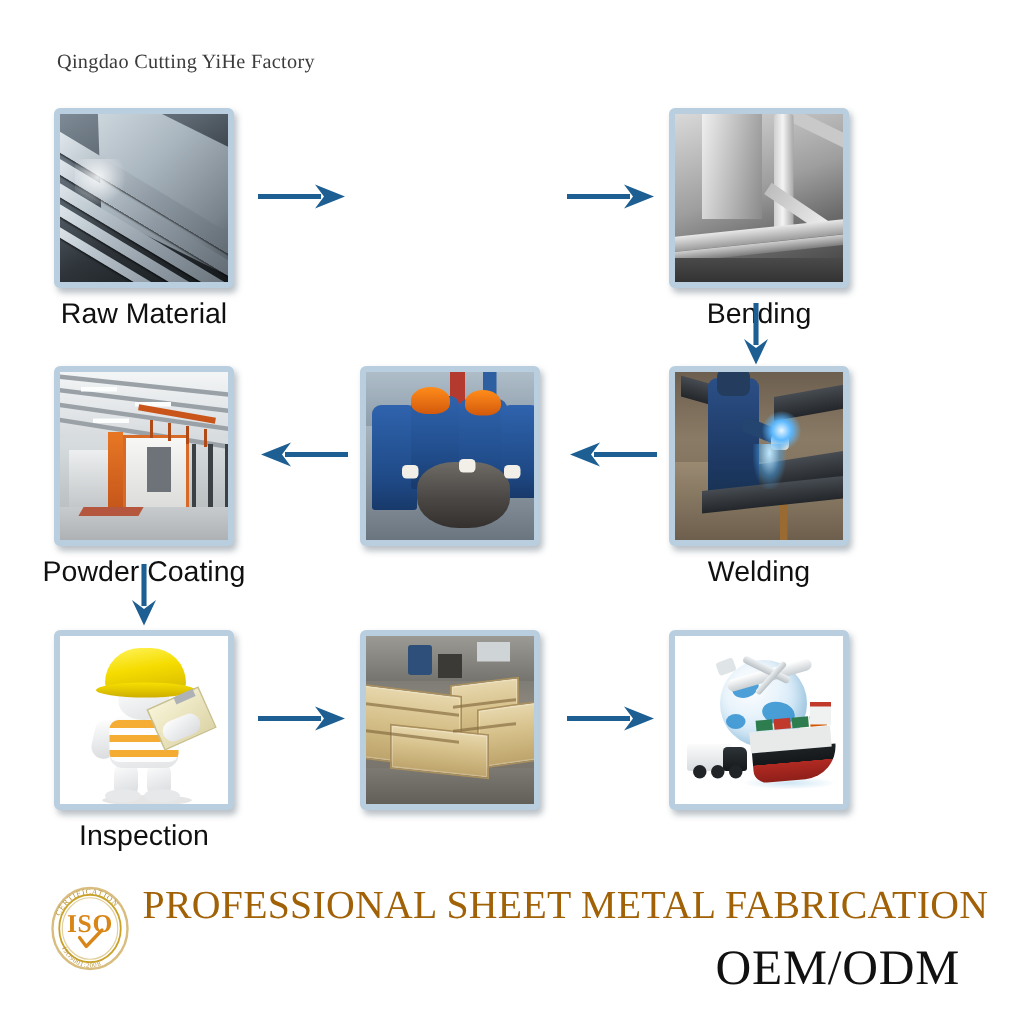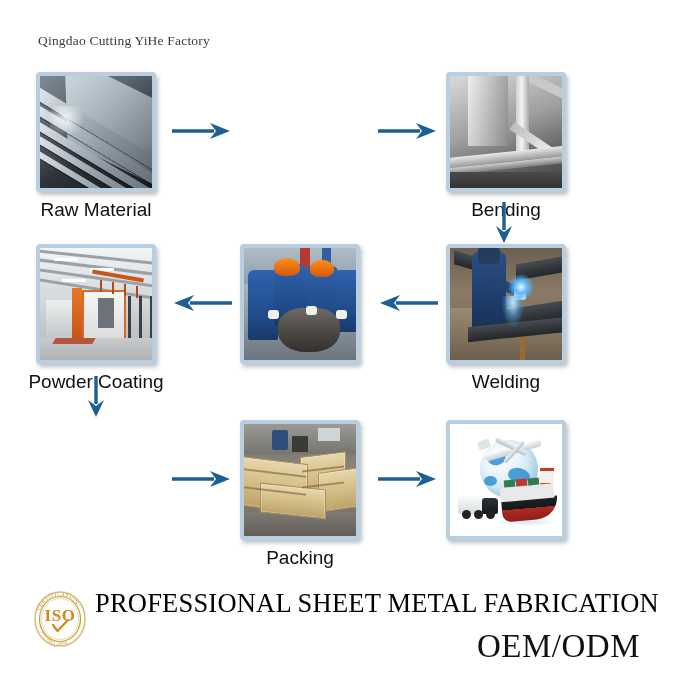--- a/index.html
+++ b/index.html
@@ -58,21 +58,21 @@
   .arrow svg{display:block;}
 
   
   .footer{position:absolute;left:0;top:582px;width:680px;height:98px;}
   .iso-seal{
     position:absolute;left:30px;top:8px;width:60px;height:58px;
   }
   .tagline{
     position:absolute;left:95px;top:6px;
     font-family:"Liberation Serif", serif;
-    font-size:26.5px;color:#000000;letter-spacing:.2px;
+    font-size:26.5px;color:#a16207;letter-spacing:.2px;
     white-space:nowrap;
     text-align:center;
   }
   .oemodm{
     position:absolute;left:0;top:46px;width:640px;
     text-align:right;
     font-family:"Liberation Serif", serif;
     font-size:33px;color:#111;letter-spacing:.5px;
   }
 
@@ -425,20 +425,41 @@
       <div class="label">Welding</div>
     </div>
 
     <div class="arrow" style="left:84px;top:302px;">
       <svg width="24" height="44" viewBox="0 0 24 44">
         <path d="M12 2 V30" stroke="#1d5f93" stroke-width="3.4" fill="none"></path>
         <path d="M4 26 L12 43 L20 26 L12 32 Z" fill="#1d5f93"></path>
       </svg>
     </div>
 
+    <div class="node c1 r3">
+      <div class="thumb">
+        <div class="scene sc-man">
+          <div class="shadow"></div>
+          <div class="armL"></div>
+          <div class="legL"></div>
+          <div class="legR"></div>
+          <div class="shoeL"></div>
+          <div class="shoeR"></div>
+          <div class="torso"></div>
+          <div class="vest"></div>
+          <div class="face"></div>
+          <div class="helmet"></div>
+          <div class="brim"></div>
+          <div class="clipboard"></div>
+          <div class="clip"></div>
+          <div class="armR"></div>
+        </div>
+      </div>
+      <div class="label">Inspection</div>
+    </div>
 
     <div class="arrow" style="left:170px;top:396px;">
       <svg width="62" height="22" viewBox="0 0 62 22">
         <path d="M2 11 H44" stroke="#1d5f93" stroke-width="3.4" fill="none"></path>
         <path d="M40 3 L60 11 L40 19 L46 11 Z" fill="#1d5f93"></path>
       </svg>
     </div>
 
     <div class="node c2 r3">
       <div class="thumb">
@@ -451,21 +472,20 @@
           <div class="crate cr2"></div>
           <div class="crate cr4"></div>
           <div class="crate cr1"></div>
           <div class="crate cr3"></div>
           <div class="slat s1"></div>
             <div class="slat s2"></div>
           <div class="slat s3"></div>
             <div class="slat s4"></div>
         </div>
       </div>
-      <div class="label">Packing</div>
     </div>
 
     <div class="arrow" style="left:376px;top:396px;">
       <svg width="62" height="22" viewBox="0 0 62 22">
         <path d="M2 11 H44" stroke="#1d5f93" stroke-width="3.4" fill="none"></path>
         <path d="M40 3 L60 11 L40 19 L46 11 Z" fill="#1d5f93"></path>
       </svg>
     </div>
 
     <div class="node c3 r3">

